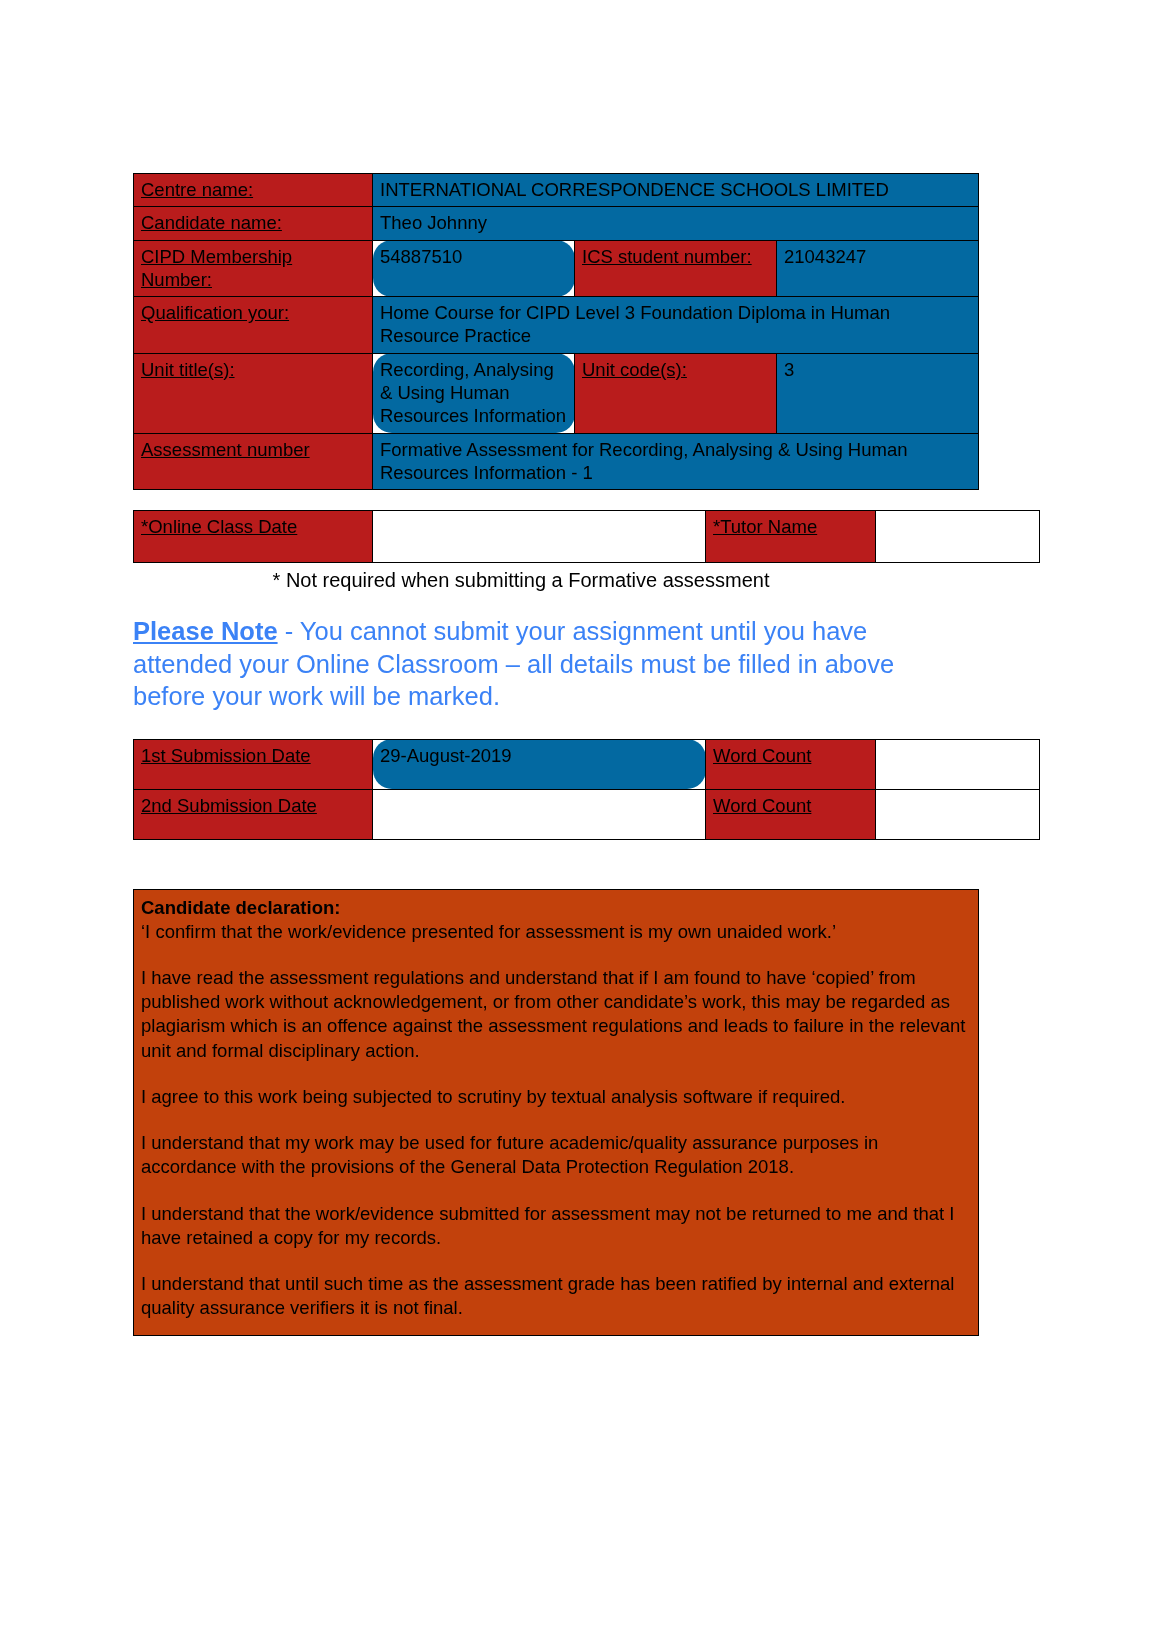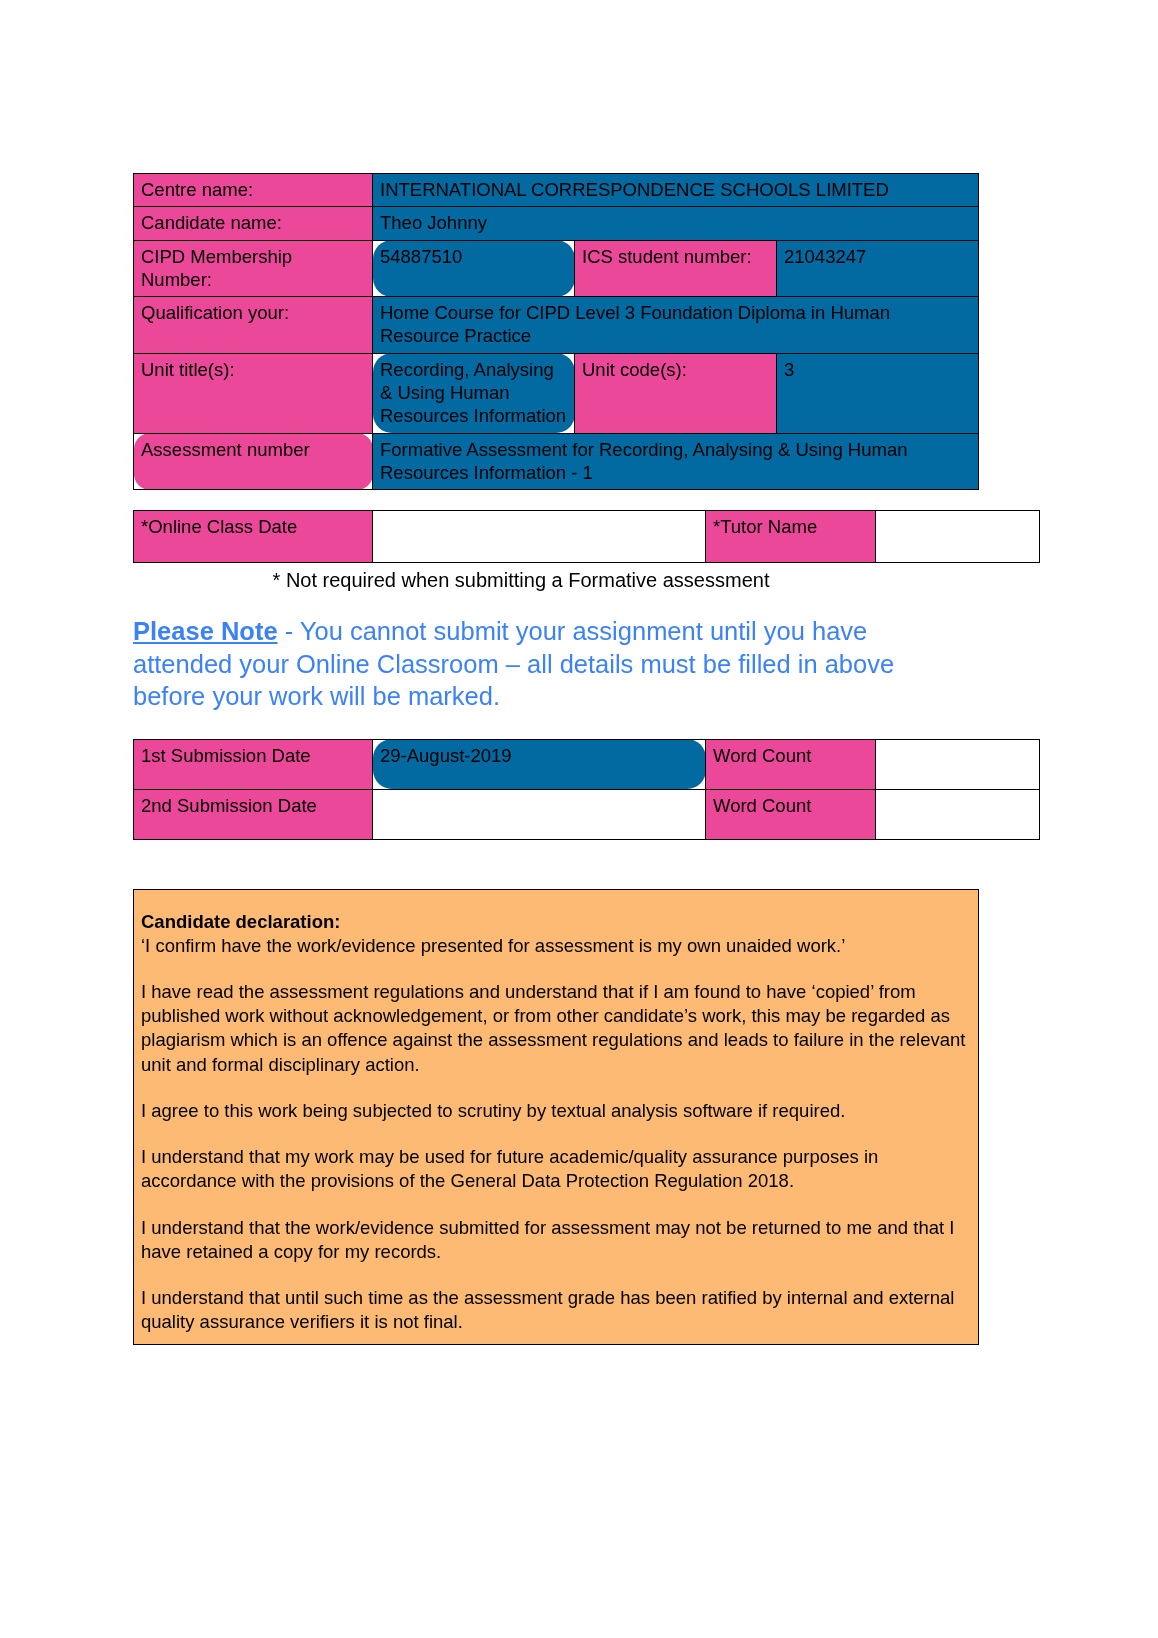--- a/index.html
+++ b/index.html
@@ -36,39 +36,40 @@
     table-layout: fixed;
   }
   table.doc td {
     border: 1.3px solid #000000;
     vertical-align: top;
     padding: 4px 7px 5px 7px;
     font-size: 18.5px;
     line-height: 1.26;
   }
   td.lbl {
-    background: #ec4899;
+    background: #b91c1c;
+    text-decoration: underline;
   }
   td.val {
     background: #0369a1;
   }
   td.blank {
     background: #ffffff;
   }
 
   
   .t-details td      { height: 1px; }
   .c-label  { width: 224px; }
   .c-value  { width: 318px; border-radius: 19px; }
   .c-label2 { width: 155px; }
   .c-value2 { width: 149px; }
 
   .pad-tall   { padding-top: 22px; }
   .cell-tall  { height: 92px; }
-  .cell-tall2 { height: 56px; border-radius: 16px; }
+  .cell-tall2 { height: 56px; }
 
   
   .t-classdate { margin-top: 20px; }
   .t-classdate td { height: 42px; margin-top: 48px; }
 
   .footnote {
     width: 846px;
     text-align: center;
     font-size: 20px;
     line-height: 1.26;
@@ -93,22 +94,22 @@
   
   .t-submission { margin-top: 26px; }
   .t-submission td { height: 40px; }
 
   
   .declaration {
     margin-top: 49px;
     width: 846px;
     border: 1.3px solid #000000;
     box-sizing: border-box;
-    padding: 20px 8px 10px 7px;
-    background: #fdba74;
+    padding: 6px 8px 10px 7px;
+    background: #c2410c;
     min-height: 447px;
   }
   .declaration .title {
     font-weight: bold;
     font-size: 18.5px;
     line-height: 1.3;
   }
   .declaration p {
     margin: 0;
     font-size: 18.5px;
@@ -186,21 +187,21 @@
           <td class="lbl c-label">2nd Submission Date</td>
           <td class="blank c-value"></td>
           <td class="lbl c-label2">Word Count</td>
           <td class="blank c-value2"></td>
         </tr>
       </tbody>
     </table>
 
     <div class="declaration">
       <div class="title">Candidate declaration:</div>
-      <p>‘I confirm have the work/evidence presented for assessment is my own unaided work.’</p>
+      <p>‘I confirm that the work/evidence presented for assessment is my own unaided work.’</p>
       <div class="gap"></div>
       <p>I have read the assessment regulations and understand that if I am found to have ‘copied’ from published work without acknowledgement, or from other candidate’s work, this may be regarded as plagiarism which is an offence against the assessment regulations and leads to failure in the relevant unit and formal disciplinary action.</p>
       <div class="gap"></div>
       <p>I agree to this work being subjected to scrutiny by textual analysis software if required.</p>
       <div class="gap"></div>
       <p>I understand that my work may be used for future academic/quality assurance purposes in accordance with the provisions of the General Data Protection Regulation 2018.</p>
       <div class="gap"></div>
       <p>I understand that the work/evidence submitted for assessment may not be returned to me and that I have retained a copy for my records.</p>
       <div class="gap"></div>
       <p>I understand that until such time as the assessment grade has been ratified by internal and external quality assurance verifiers it is not final.</p>

